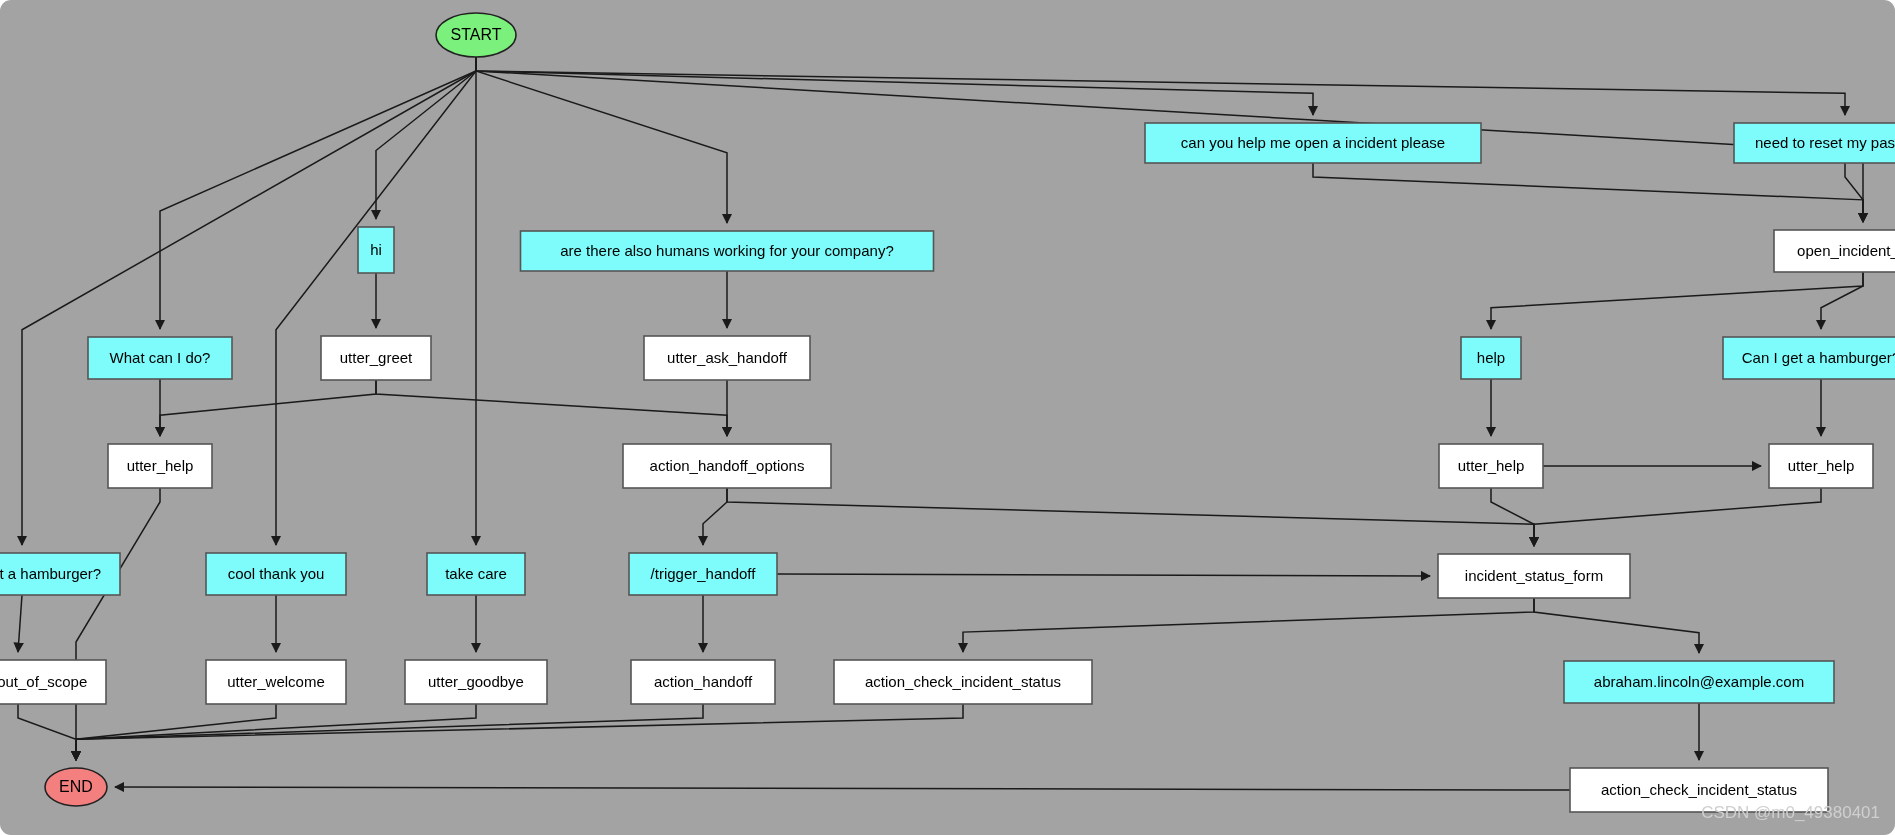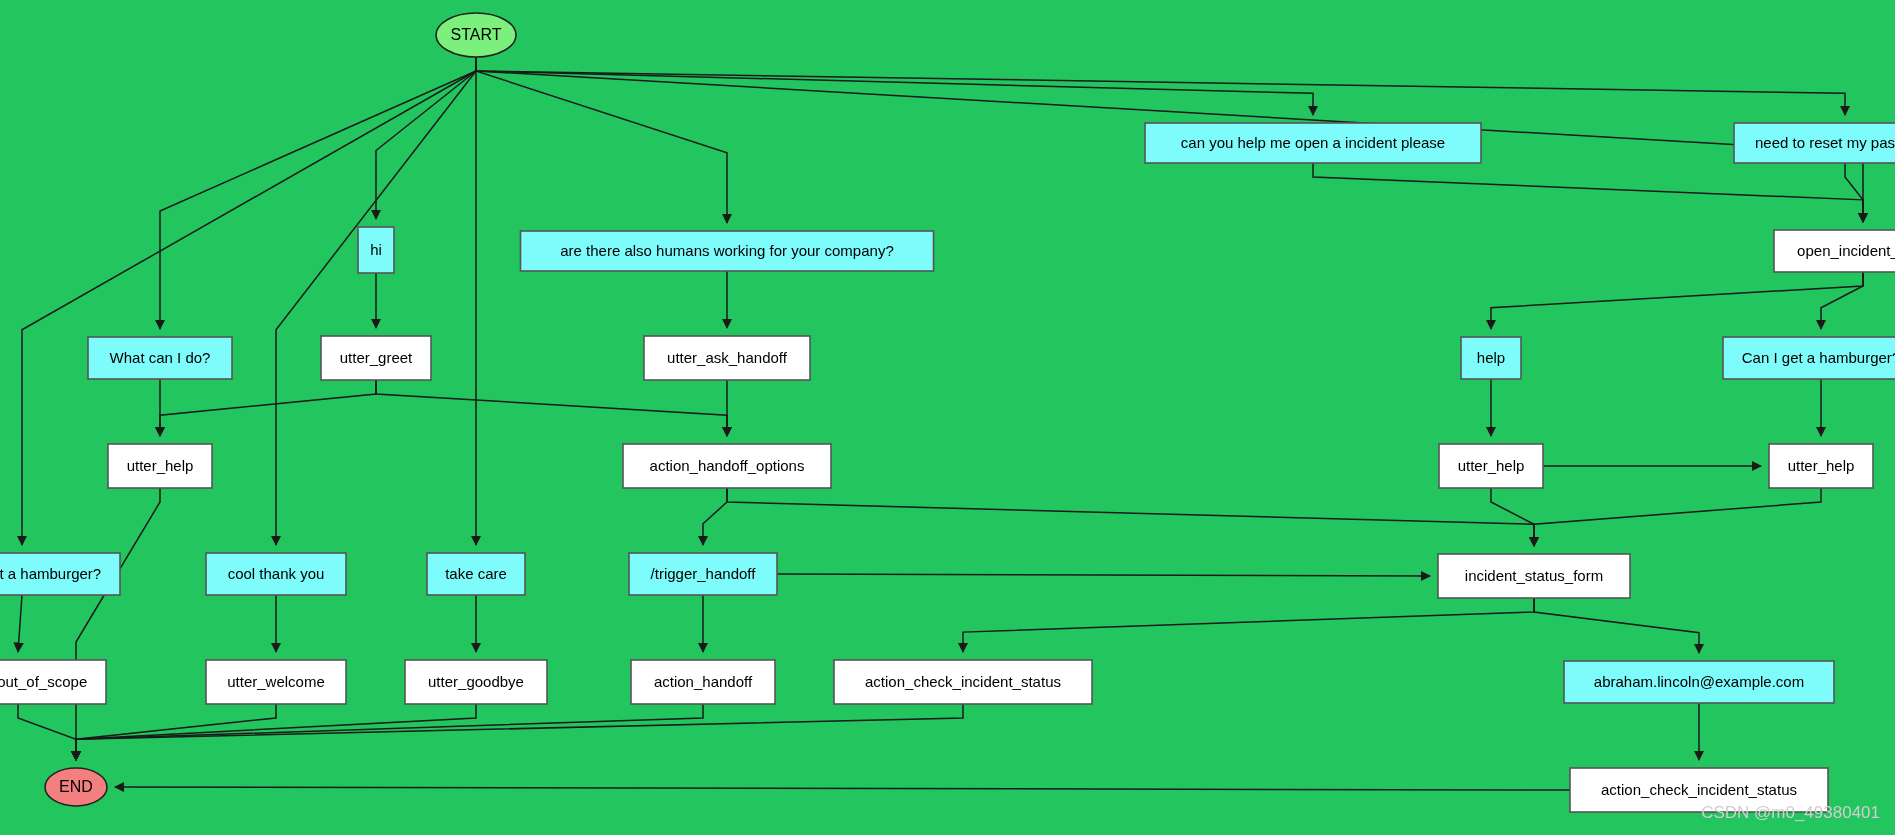--- a/index.html
+++ b/index.html
@@ -1,17 +1,17 @@
 <!DOCTYPE html>
 <html><head>
 <meta charset="utf-8">
 <style>
   html,body{margin:0;padding:0;background:#ffffff;}
   body{font-family:"Liberation Sans", sans-serif;}
-  #canvas{position:relative;width:1895px;height:835px;overflow:hidden;background:#22c55e;}
+  #canvas{position:relative;width:1895px;height:835px;overflow:hidden;background:#a3a3a3;border-radius:11px;}
   svg{position:absolute;left:0;top:0;width:1895px;height:835px;}
   .node-rect{stroke:#555555;stroke-width:1.6px;}
   .fill-cyan{fill:#7efbfb;}
   .fill-white{fill:#ffffff;}
   .node-ell{stroke:#222222;stroke-width:1.6px;}
   .fill-green{fill:#7cf07c;}
   .fill-red{fill:#f47f7f;}
   .nlabel{font-family:"Liberation Sans", sans-serif;font-size:15px;fill:#000000;text-anchor:middle;dominant-baseline:middle;}
   .nlabel-big{font-size:16px;}
   .edge{fill:none;stroke:#1a1a1a;stroke-width:1.5px;}

